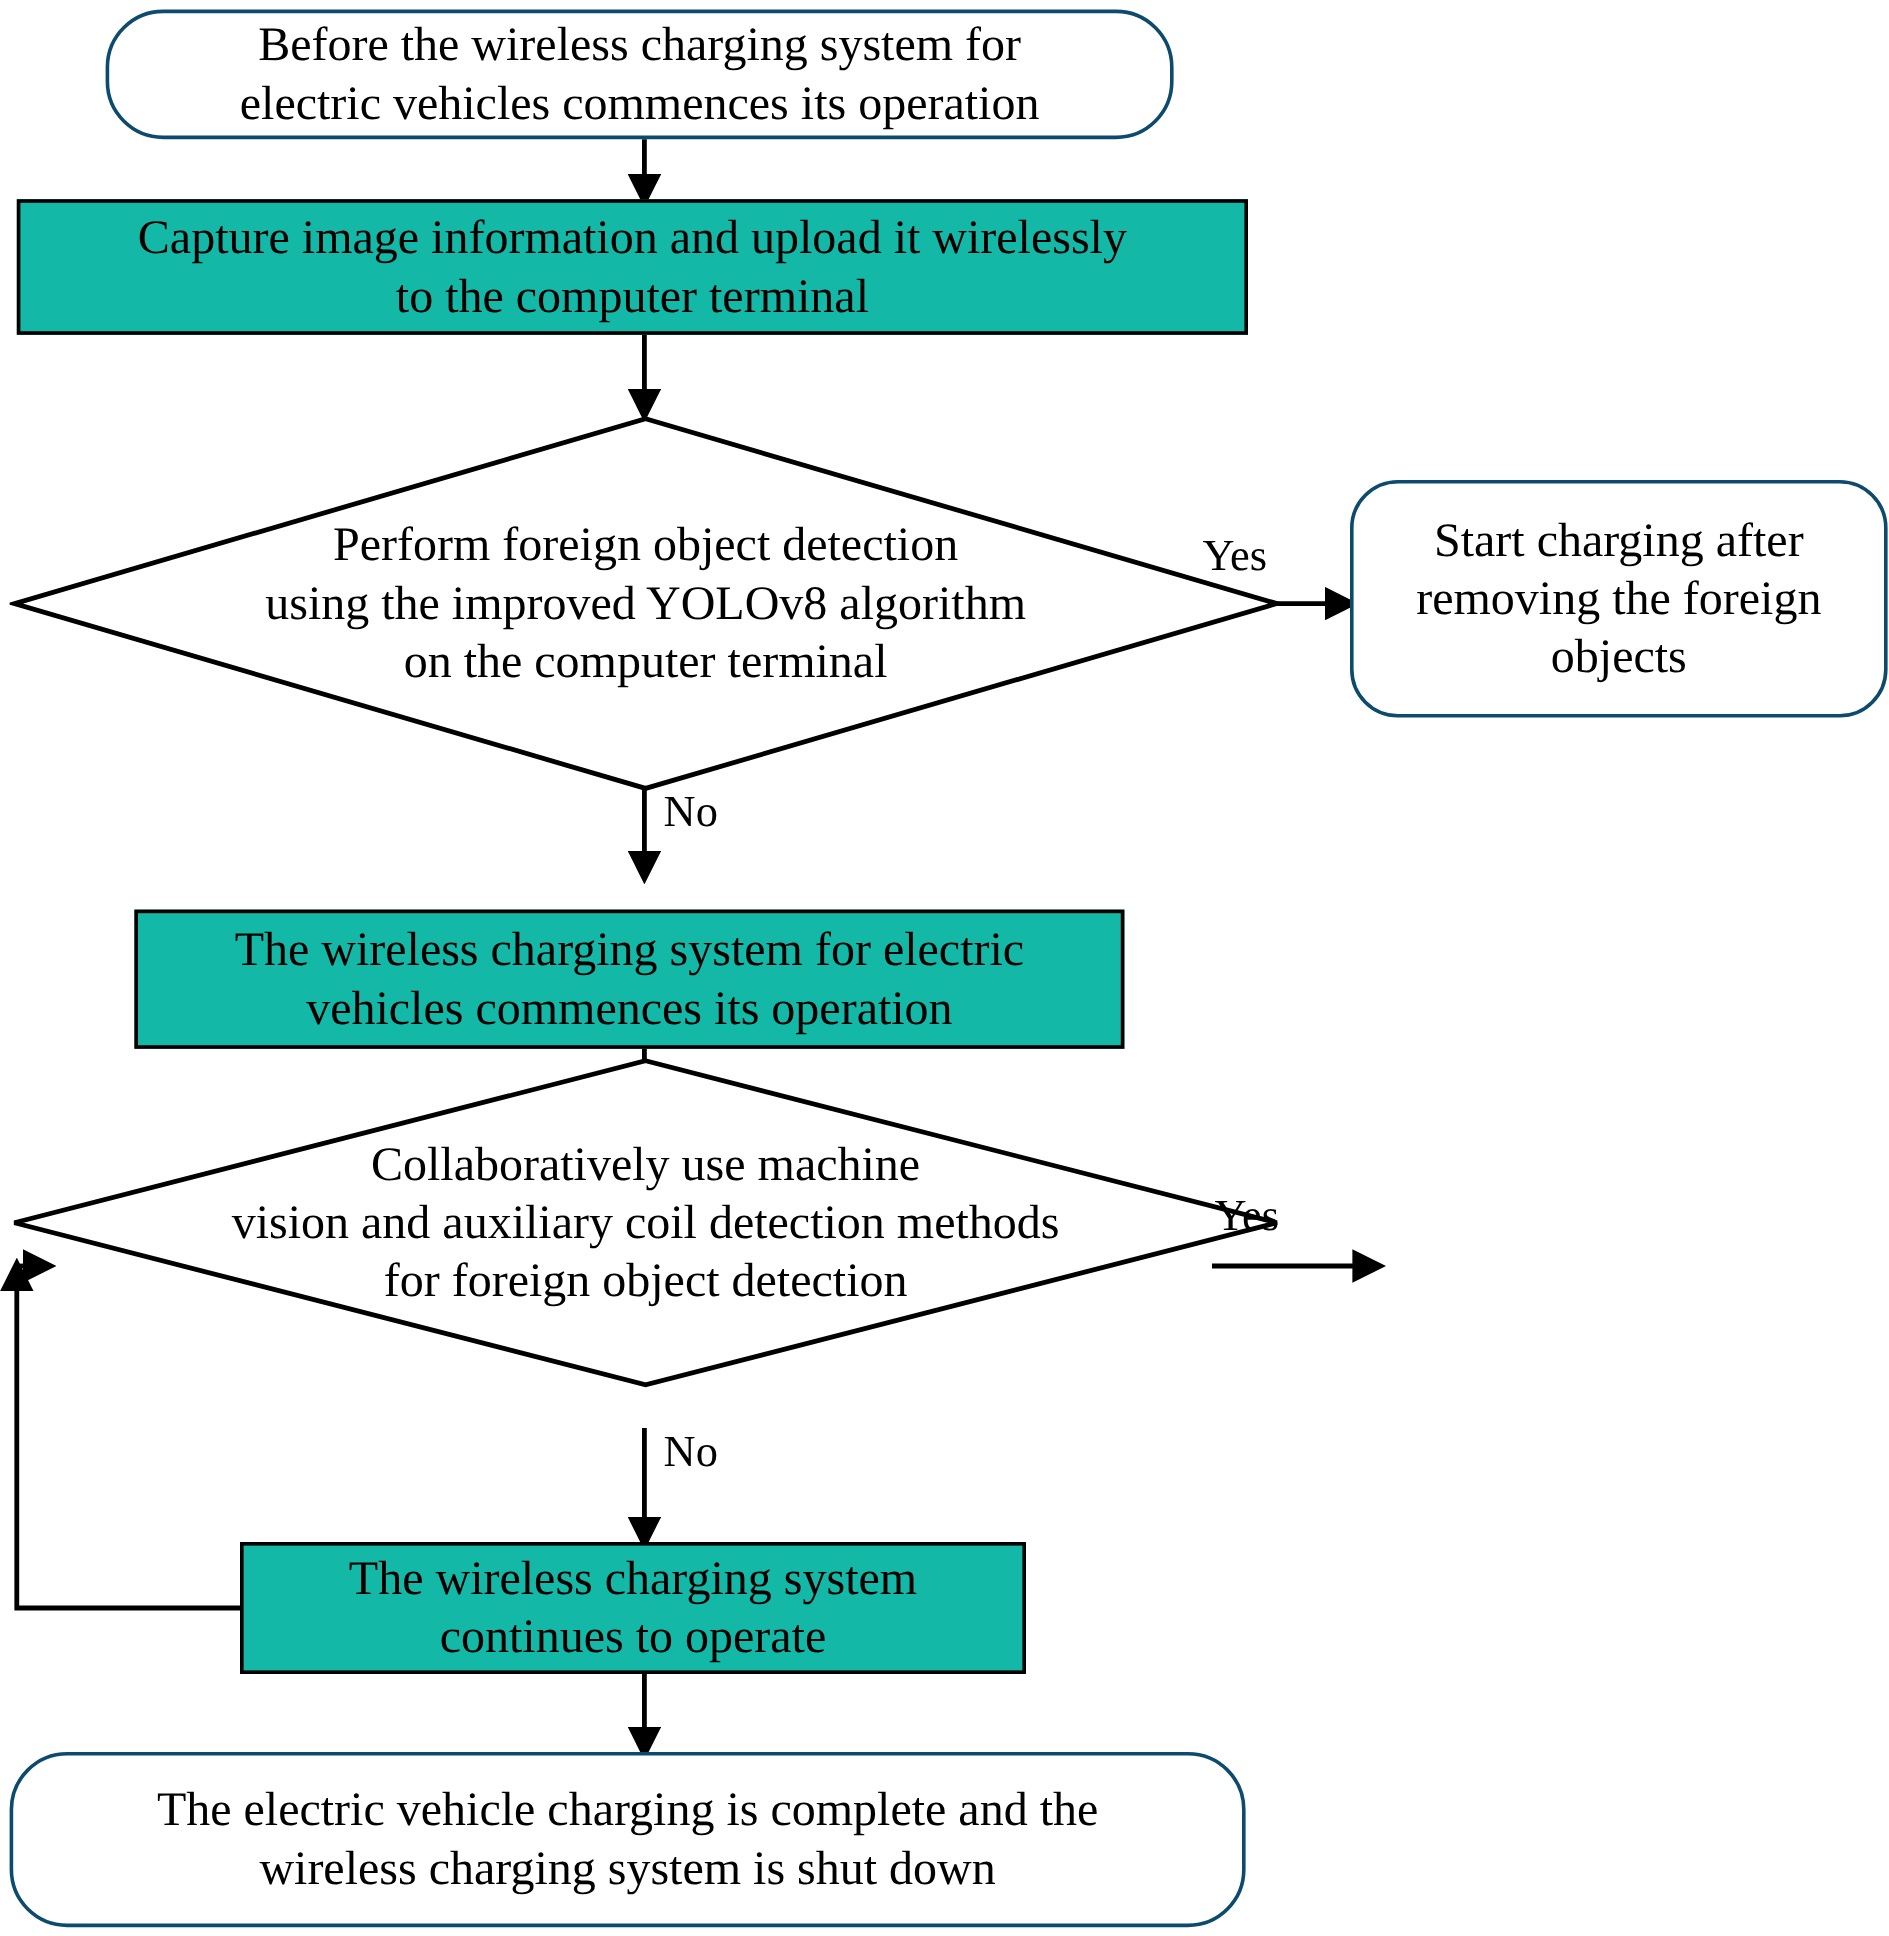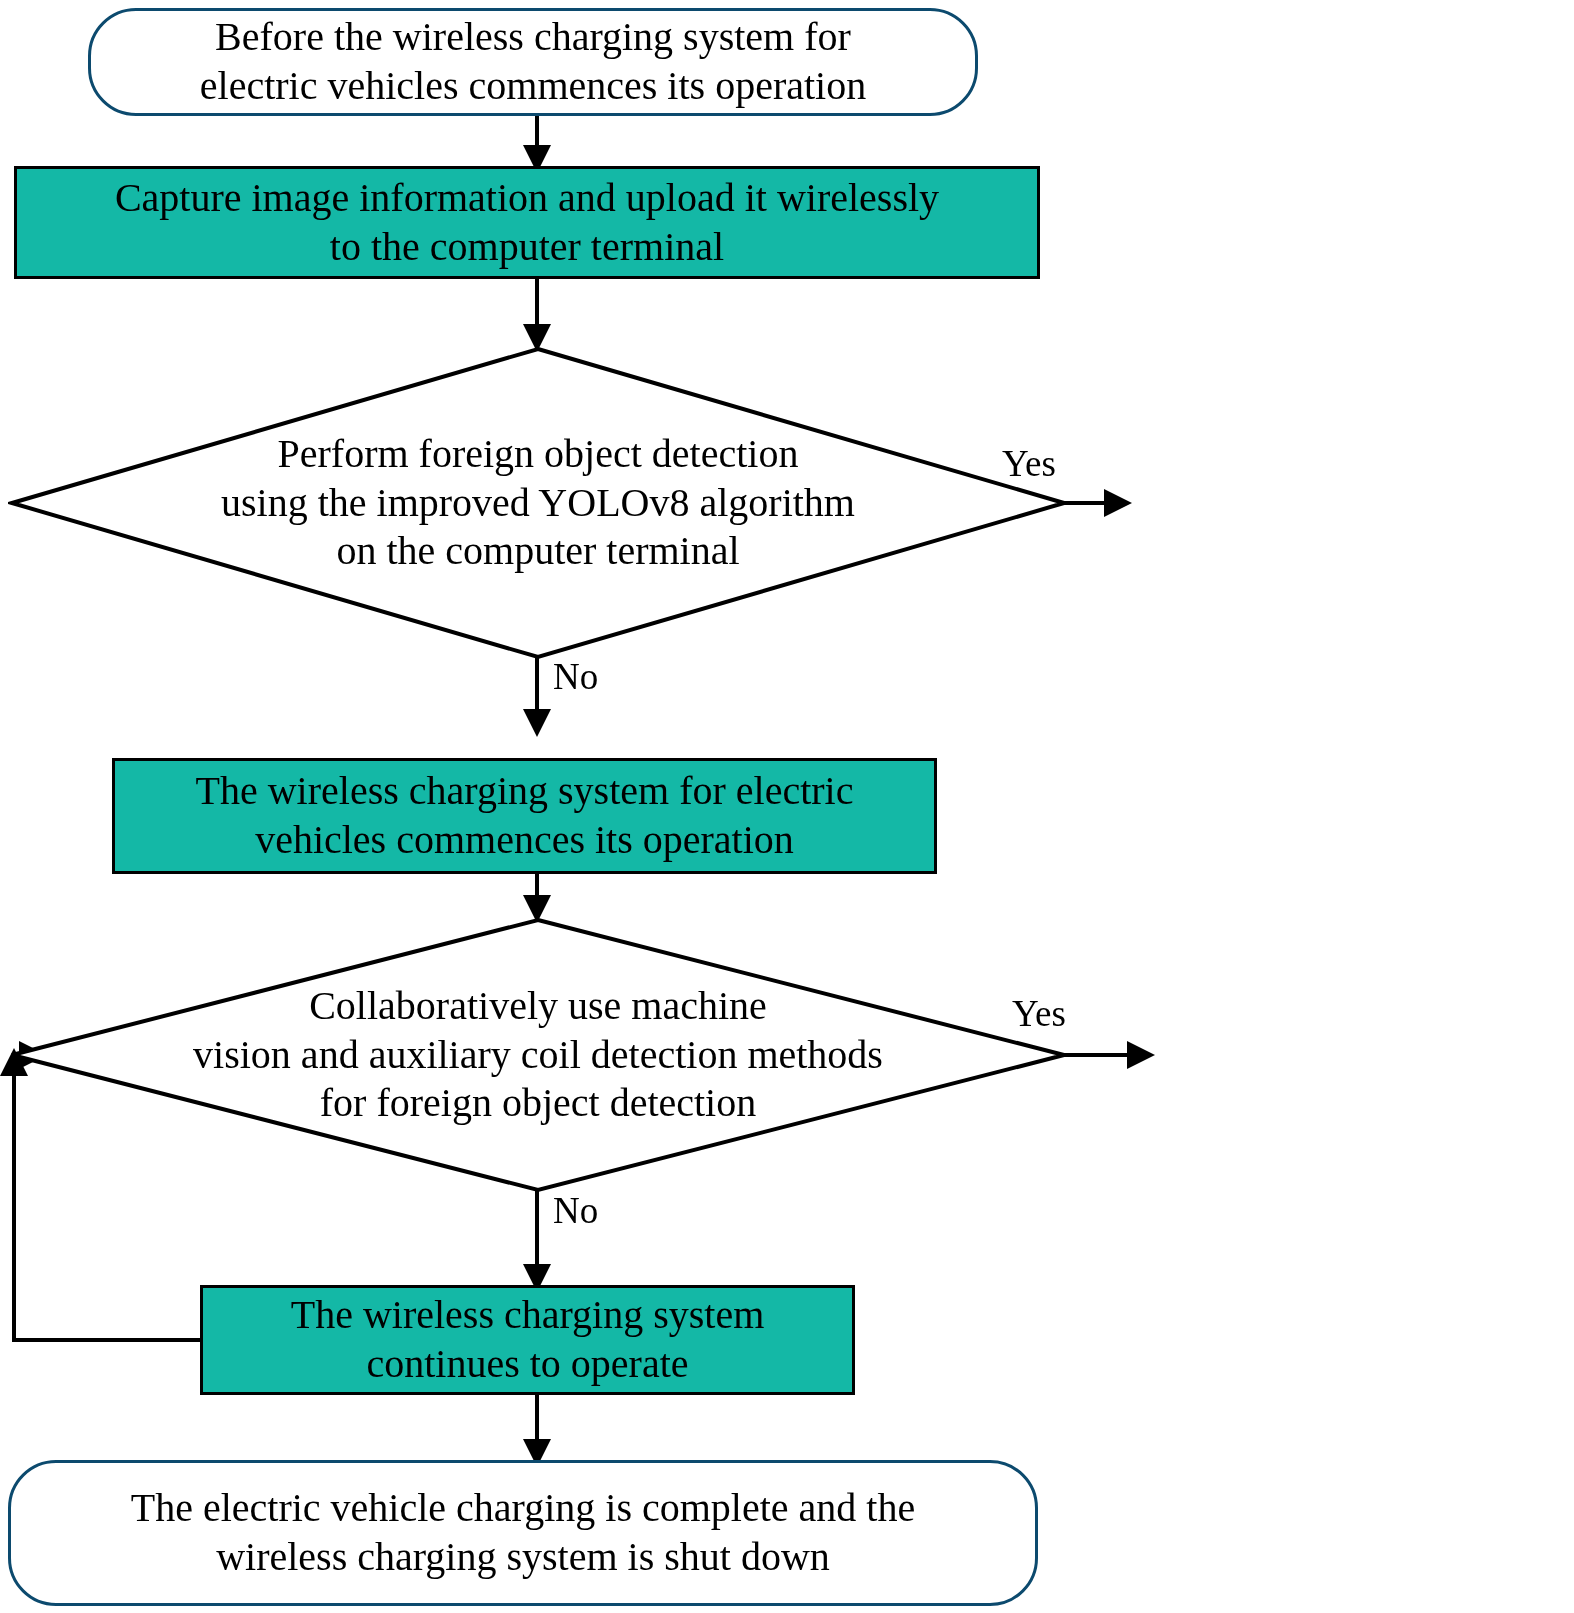--- a/index.html
+++ b/index.html
@@ -130,27 +130,32 @@
       <polygon points="530,4 1056,158 530,312 4,158" fill="#fff" stroke="#000" stroke-width="4"></polygon>
     </svg>
     <div class="diamond-text fs40">Perform foreign object detection
 using the improved YOLOv8 algorithm
 on the computer terminal</div>
   </div>
 
   <span class="edge-label" style="left:1002px; top:445px;">Yes</span>
   <span class="edge-label" style="left:553px; top:658px;">No</span>
 
+  <div class="node rounded fs40" style="left:1125px; top:400px; width:448px; height:198px; border-radius:40px;">
+    <span class="txt">Start charging after
+removing the foreign
+objects</span>
+  </div>
 
   <div class="node rect fs40" style="left:112px; top:730px; width:825px; height:116px;margin-top:28px;">
     <span class="txt">The wireless charging system for electric
 vehicles commences its operation</span>
   </div>
 
-  <div class="diamond-wrap" style="left:8px; top:916px; width:1060px; height:278px;">
+  <div class="diamond-wrap" style="left:8px; top:880px; width:1060px; height:278px;">
     <svg width="1060" height="278" viewBox="0 0 1060 278" xmlns="http://www.w3.org/2000/svg">
       <polygon points="530,4 1056,139 530,274 4,139" fill="#fff" stroke="#000" stroke-width="4"></polygon>
     </svg>
     <div class="diamond-text fs40">Collaboratively use machine
 vision and auxiliary coil detection methods
 for foreign object detection</div>
   </div>
 
   <span class="edge-label" style="left:1012px; top:995px;">Yes</span>
   <span class="edge-label" style="left:553px; top:1192px;">No</span>

